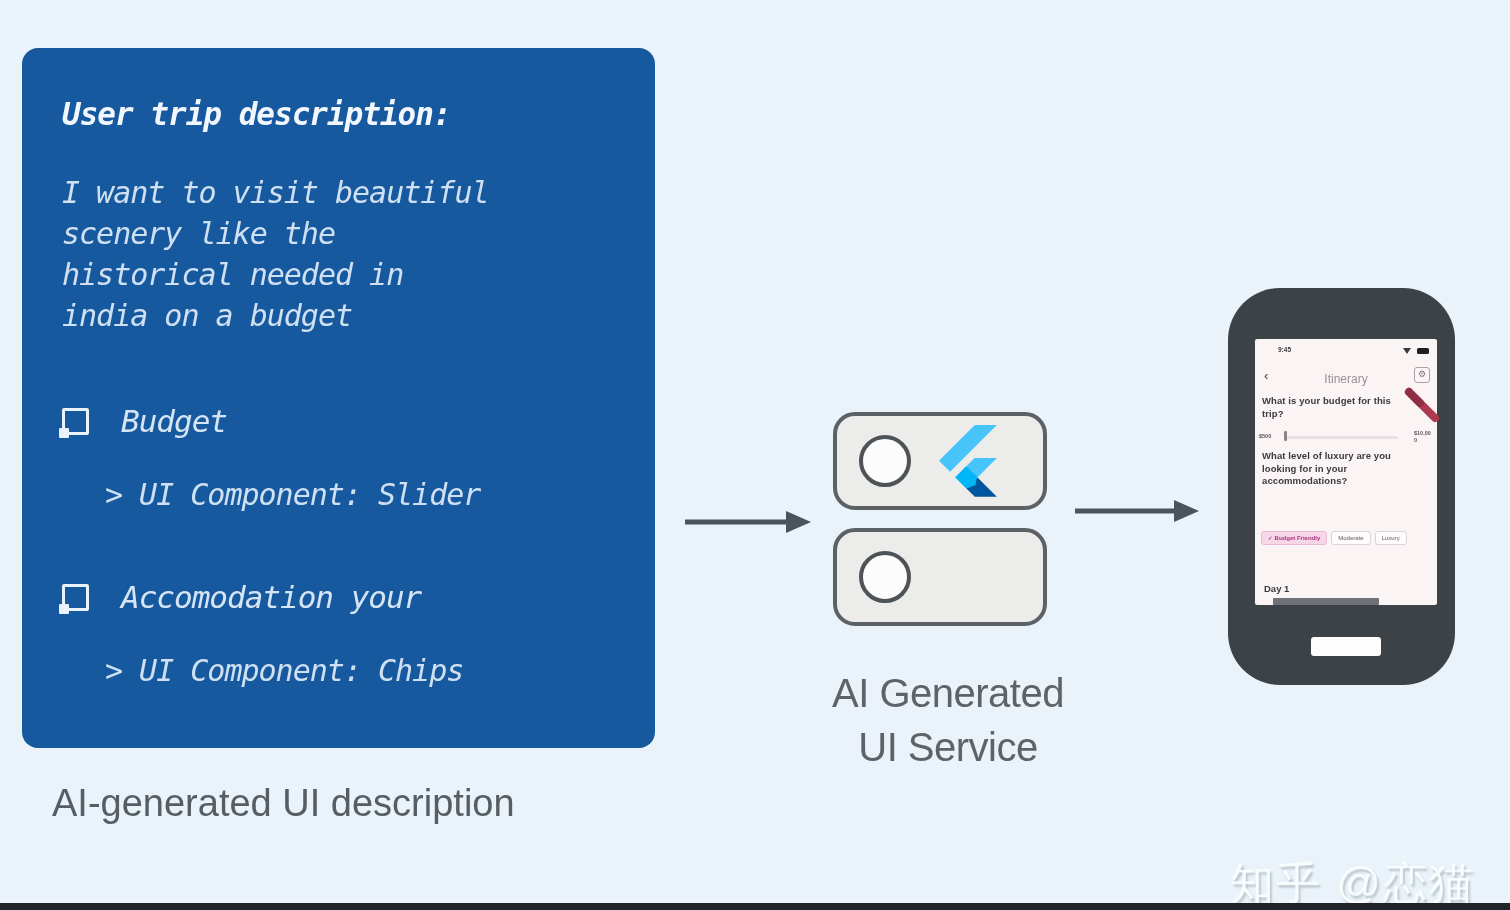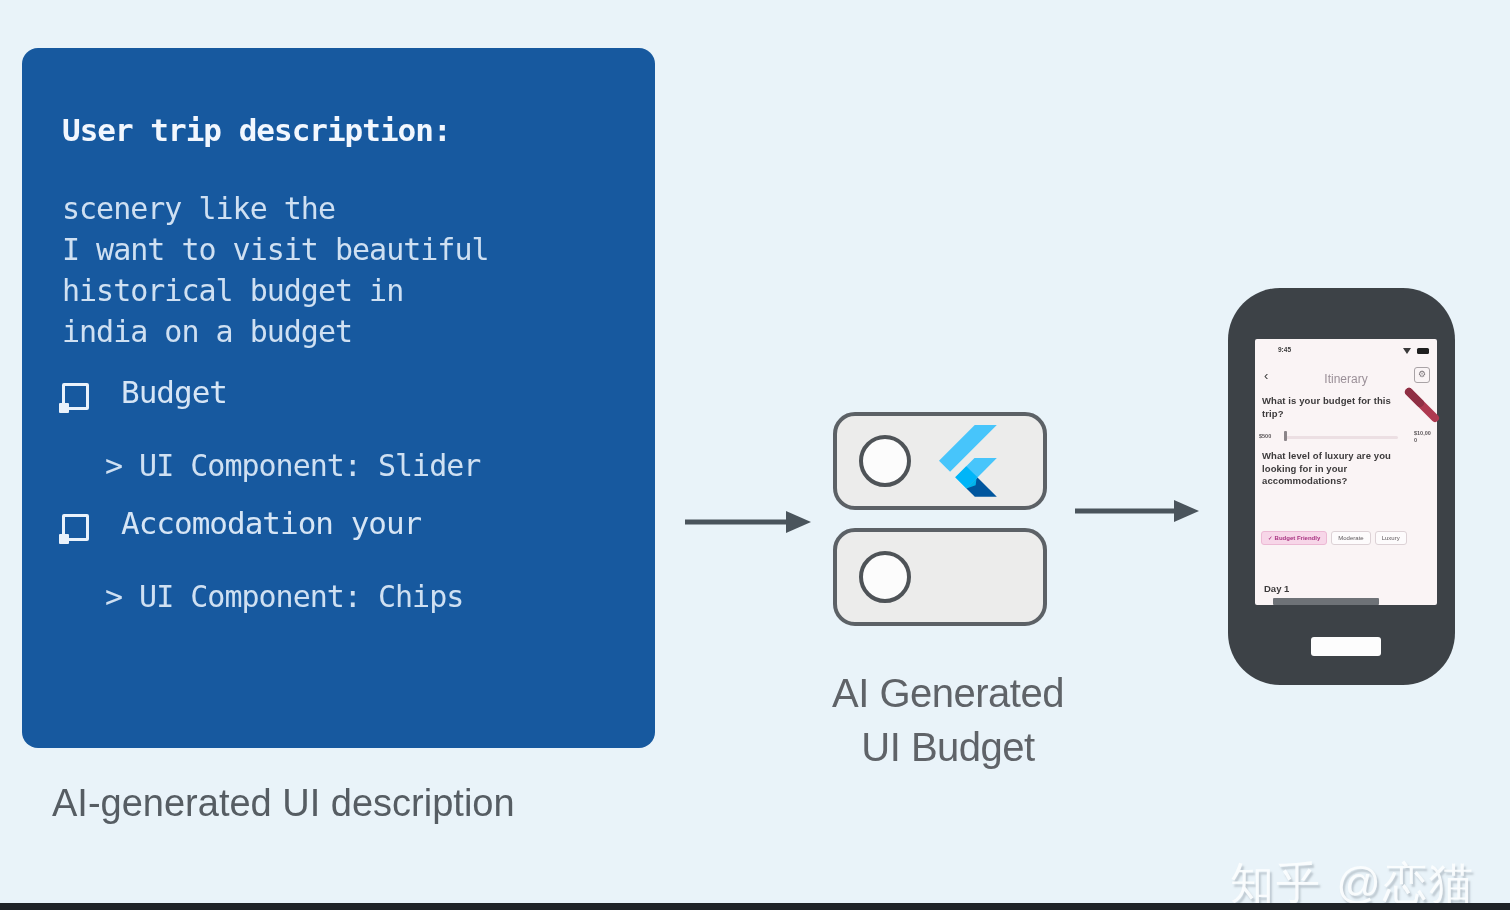--- a/index.html
+++ b/index.html
@@ -5,27 +5,27 @@
   html,body{margin:0;padding:0;background:#dfe9ef;}
   .canvas{
     position:relative;width:1510px;height:910px;overflow:hidden;
     background:#e9f3f9;font-family:"Liberation Sans",sans-serif;
   }
 
   
   .desc-card{
     position:absolute;left:22px;top:48px;width:633px;height:700px;
     background:#17599f;border-radius:16px;box-sizing:border-box;
-    padding:64px 30px 0 40px;
-    font-family:"DejaVu Sans Mono",monospace;color:#cfe0f2;
+    padding:48px 30px 0 40px;
+    font-family:"DejaVu Sans Mono",monospace;color:#cfe0f2;font-style:italic;
   }
   .card-h{font-size:31px;font-weight:bold;color:#f2f7fe;letter-spacing:-1px;}
   .card-body{margin-top:40px;font-size:30px;line-height:41px;letter-spacing:-1px;}
   .card-h2{margin-top:48px;}
-  .item-row{margin-top:22px;display:flex;align-items:flex-end;}
+  .item-row{margin-top:67px;display:flex;align-items:center;}
   .chk{
     position:relative;width:21px;height:21px;border:3px solid #eaf2fb;
     border-radius:2px;margin-right:32px;flex:0 0 auto;
   }
   .chk::after{
     content:"";position:absolute;left:-6px;bottom:-6px;width:10px;height:10px;
     background:#eaf2fb;border-radius:1px;
   }
   .item-label{font-size:31px;color:#d6e5f5;letter-spacing:-1px;}
   .component-row{margin:38px 0 0 43px;font-size:30px;color:#cfe0f2;letter-spacing:-1px;}
@@ -112,23 +112,23 @@
   .bottom-bar{position:absolute;left:0;bottom:0;width:100%;height:7px;background:#1f2327;}
 </style>
 </head>
 <body>
 
 <div class="canvas">
 
   <div class="desc-card">
     <div class="card-h">User trip description:</div>
     <div class="card-body">
+      <div>I want to visit beautiful</div>
       <div>scenery like the</div>
-      <div>I want to visit beautiful</div>
-      <div>historical budget in</div>
+      <div>historical needed in</div>
       <div>india on a budget</div>
     </div>
 
     <div class="item-row">
       <span class="chk"></span>
       <span class="item-label">Budget</span>
     </div>
     <div class="component-row">&gt; UI Component: Slider</div>
 
     <div class="item-row">
@@ -160,21 +160,21 @@
         </svg>
       </div>
     </div>
     <div class="service-box">
       <div class="node-circle"></div>
     </div>
   </div>
 
   <div class="service-label">
     <div>AI Generated</div>
-    <div>UI Budget</div>
+    <div>UI Service</div>
   </div>
 
   <div class="arrow" style="left:1073px;top:495px;">
     <svg width="128" height="32" viewBox="0 0 128 32">
       <line x1="2" y1="16" x2="103" y2="16" stroke="#4a545c" stroke-width="5"></line>
       <polygon points="101,5 126,16 101,27" fill="#4a545c"></polygon>
     </svg>
   </div>
 
   <div class="phone">

